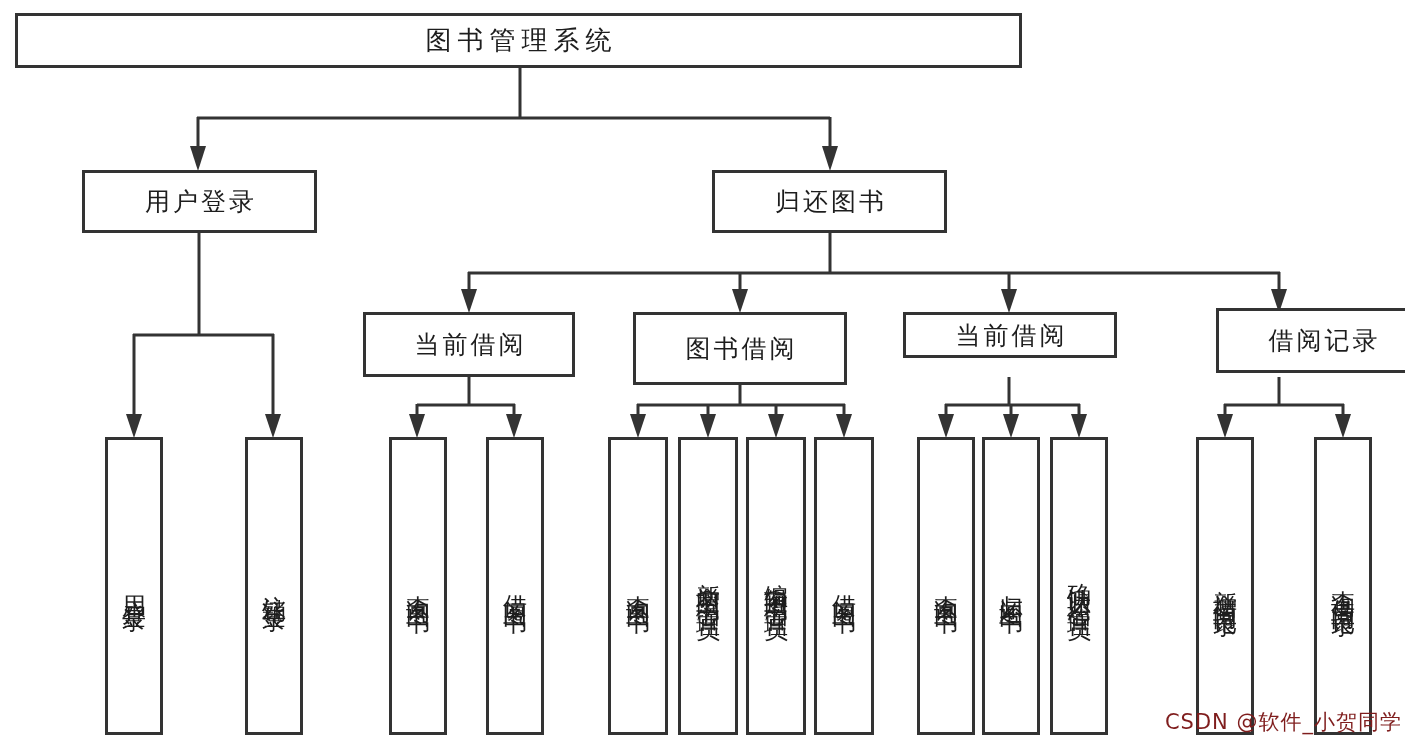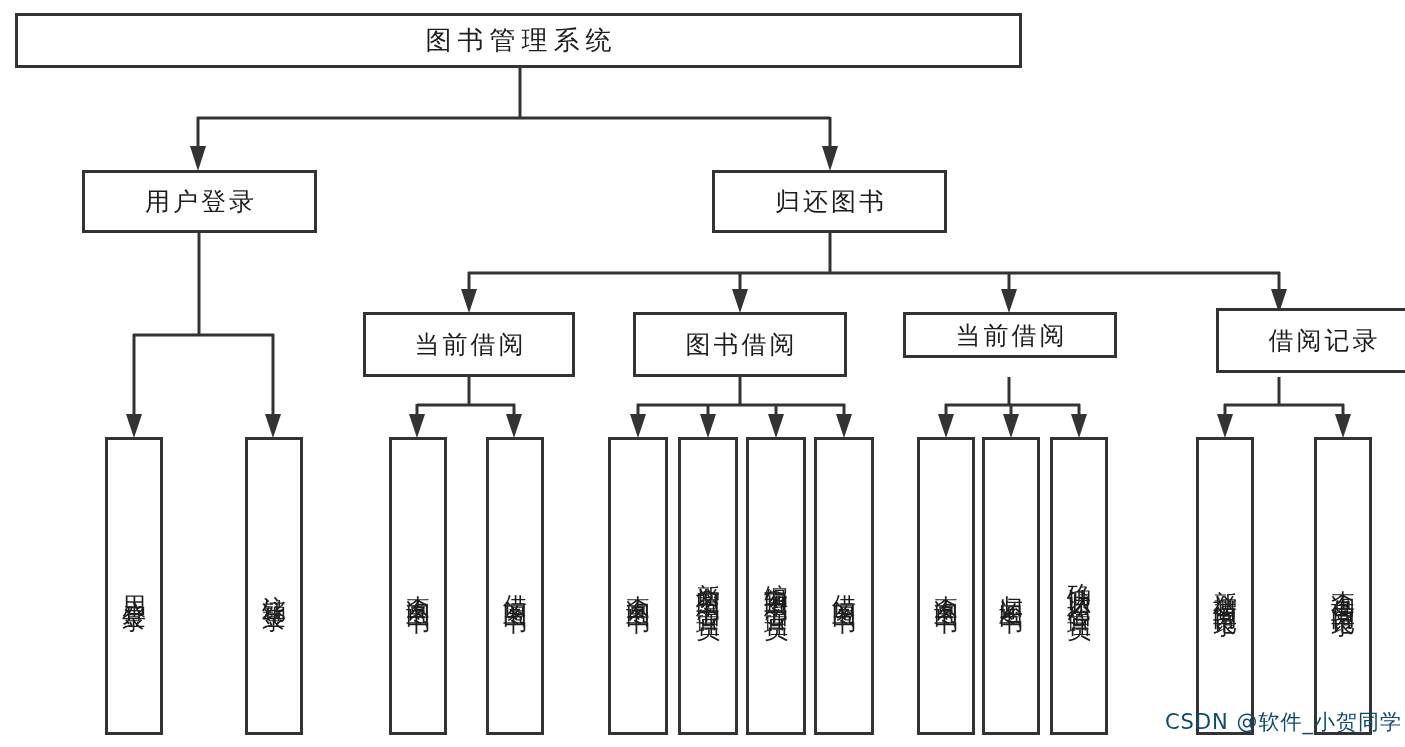--- a/index.html
+++ b/index.html
@@ -28,21 +28,21 @@
     writing-mode:vertical-lr;
     text-orientation:mixed;
     font-size:24px;
     letter-spacing:5px;
     overflow:hidden;
   }
   .watermark{
     position:absolute;
     right:3px;top:708px;
     font-size:21px;
-    color:#0c4a6e;
+    color:#7f1d1d;
     letter-spacing:1px;
     white-space:nowrap;
   }
 </style>
 </head>
 <body>
 
 <div id="stage">
 
   <svg id="connectors" width="1405" height="747" viewBox="0 0 1405 747">
@@ -117,21 +117,21 @@
       <polygon points="1335,414 1351,414 1343,438"></polygon>
     </g>
   </svg>
 
   <div class="box rootbox" style="left:15px;top:13px;width:1007px;height:55px;">图书管理系统</div>
 
   <div class="box hbox" style="left:82px;top:170px;width:235px;height:63px;">用户登录</div>
   <div class="box hbox" style="left:712px;top:170px;width:235px;height:63px;">归还图书</div>
 
   <div class="box hbox" style="left:363px;top:312px;width:212px;height:65px;">当前借阅</div>
-  <div class="box hbox" style="left:633px;top:312px;width:214px;height:65px;">图书借阅</div>
+  <div class="box hbox" style="left:633px;top:312px;width:214px;height:73px;">图书借阅</div>
   <div class="box hbox" style="left:903px;top:312px;width:214px;height:46px;">当前借阅</div>
   <div class="box hbox" style="left:1172px;top:308px;width:214px;height:65px;margin-left:44px;">借阅记录</div>
 
   <div class="box leaf" style="left:105px;">用户登录</div>
   <div class="box leaf" style="left:245px;">注销登录</div>
 
   <div class="box leaf" style="left:389px;">查询图书</div>
   <div class="box leaf" style="left:486px;">借阅图书</div>
 
   <div class="box leaf" style="left:608px;width:60px;">查询图书</div>

